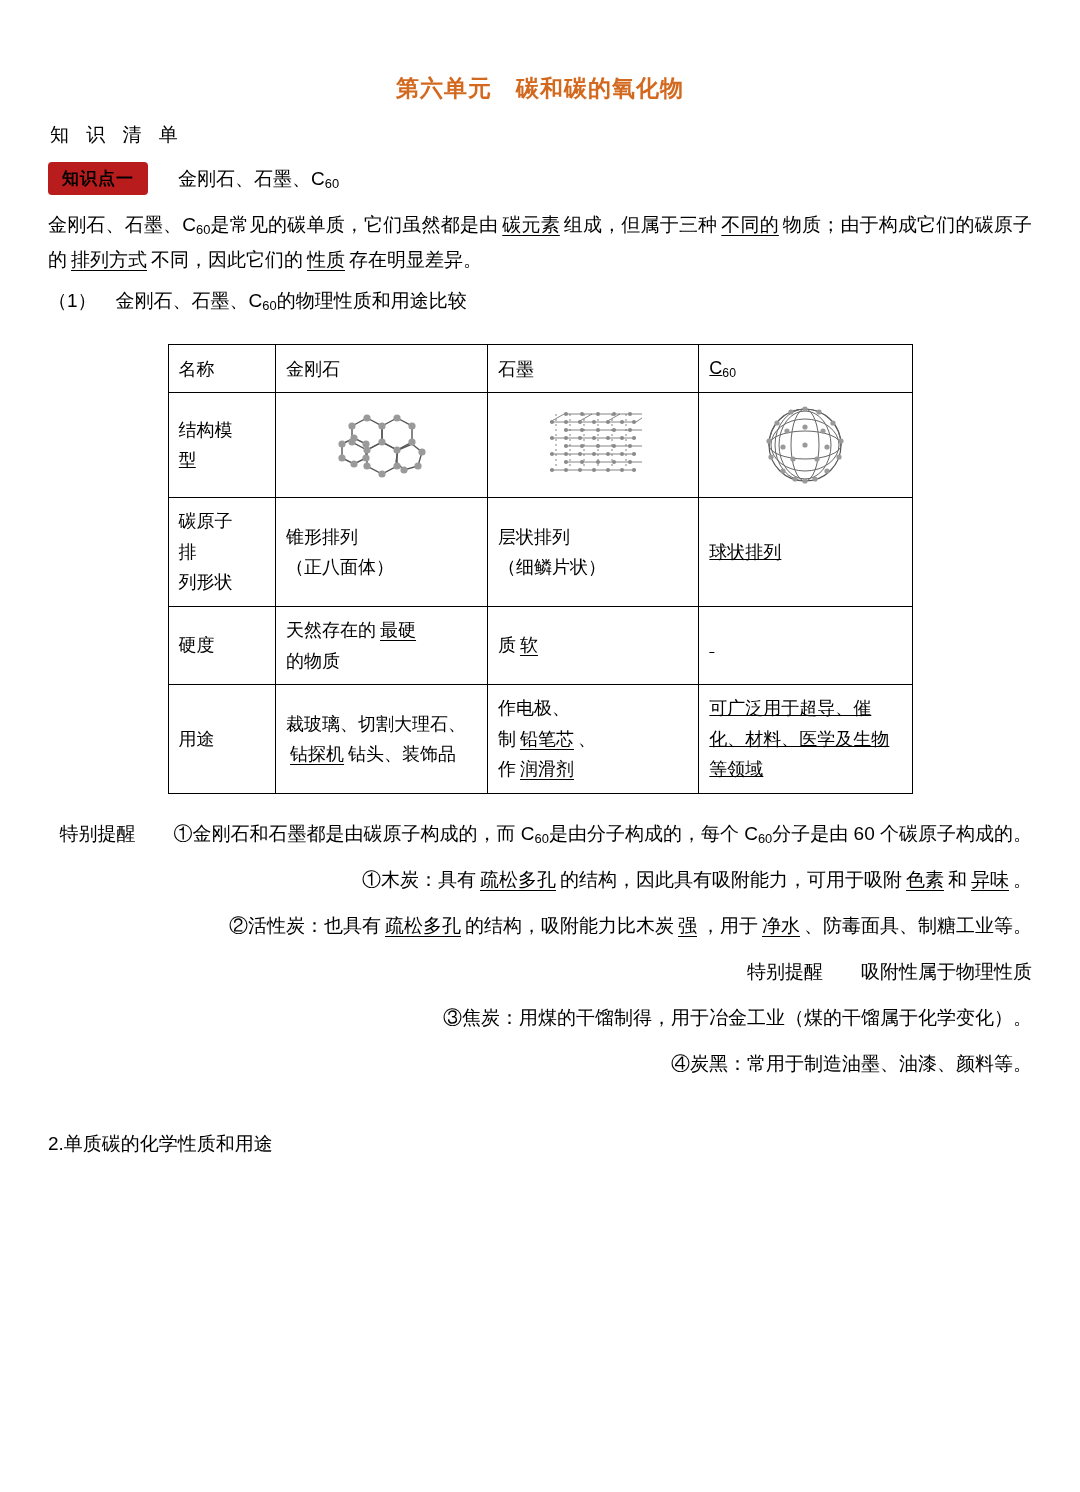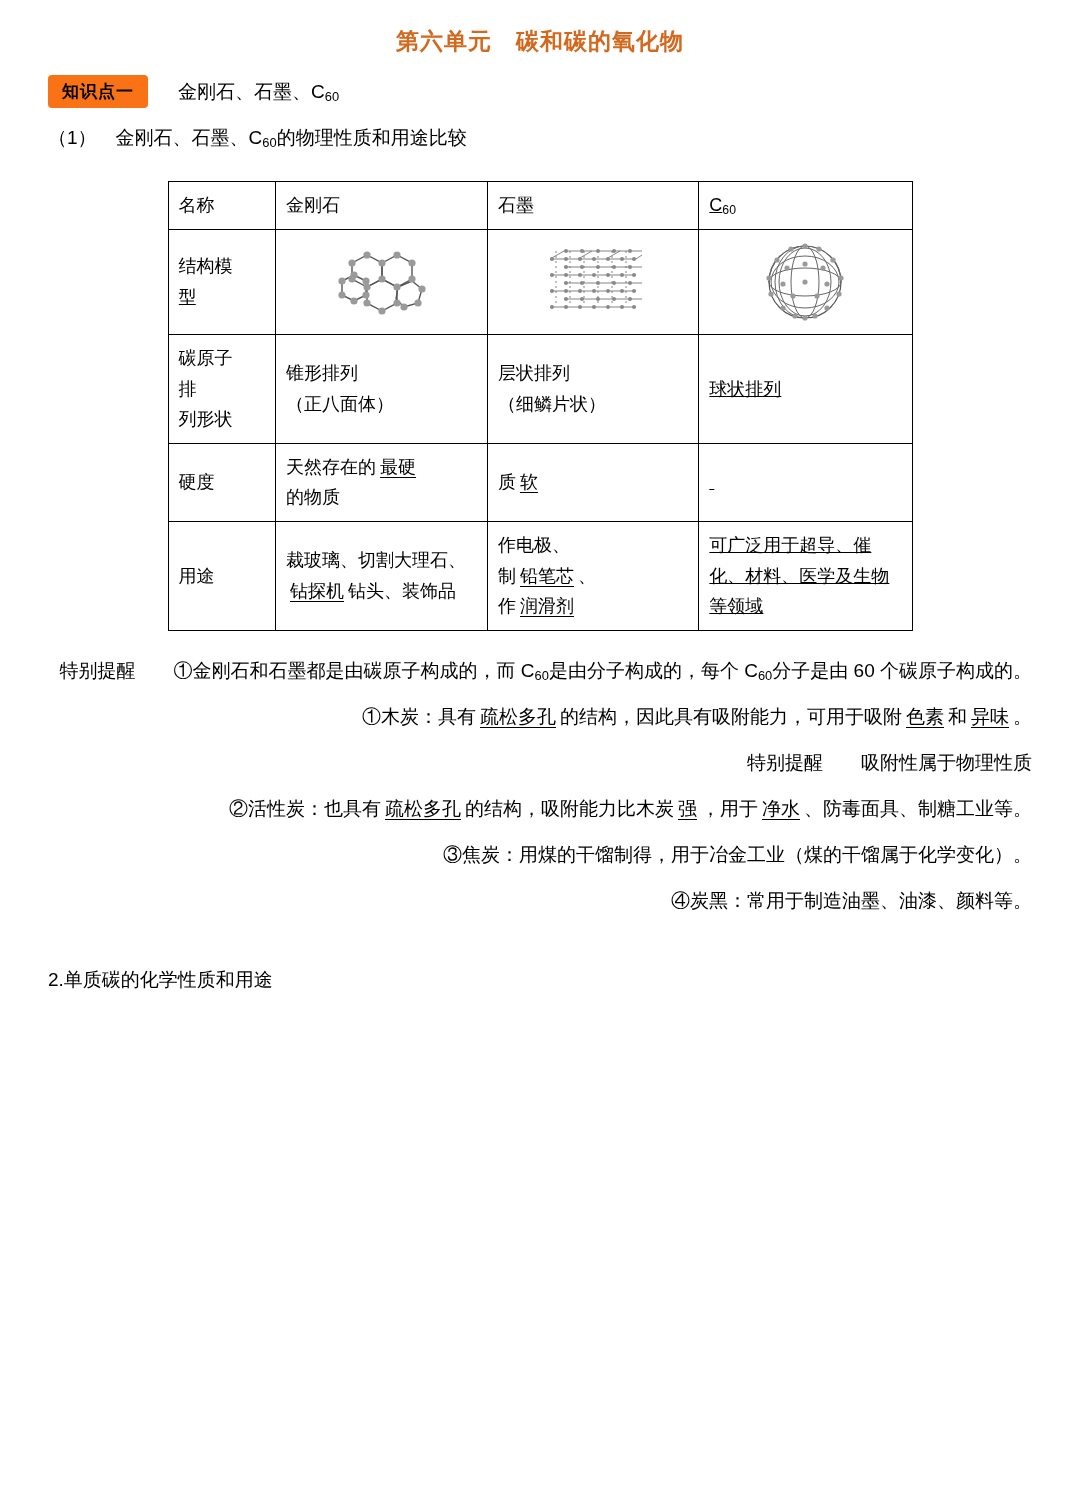--- a/index.html
+++ b/index.html
@@ -11,20 +11,21 @@
     width: 1080px;
     min-height: 1492px;
     font-family: "Liberation Serif", "DejaVu Serif", serif;
     color: #000;
     position: relative;
   }
   .page {
     width: 1080px;
     box-sizing: border-box;
     padding: 18px 48px 20px 48px;
+    margin-top: 47px;
   }
   .doc-title {
     text-align: center;
     color: #d2691e;
     font-weight: bold;
     font-size: 23px;
     letter-spacing: 1px;
     margin: 8px 0 18px 0;
     font-family: "Liberation Sans", sans-serif;
   }
@@ -33,21 +34,21 @@
     letter-spacing: 6px;
     margin: 6px 0 14px 2px;
     font-family: "Liberation Sans", sans-serif;
   }
   .kp-row {
     display: flex;
     align-items: center;
     margin: 4px 0 12px 0;
   }
   .kp-badge {
-    background: #f97316;
+    background: #b91c1c;
     color: #000;
     font-weight: bold;
     font-size: 17px;
     padding: 5px 14px 5px 14px;
     border-radius: 4px;
     font-family: "Liberation Sans", sans-serif;
     letter-spacing: 1px;
   }
   .kp-title {
     margin-left: 30px;
@@ -113,27 +114,31 @@
   }
   svg { display: block; margin: 0 auto; }
 </style>
 </head>
 <body>
 
 <div class="page">
 
   <div class="doc-title">第六单元　碳和碳的氧化物</div>
 
+  <div class="section-label">知 识 清 单</div>
 
   <div class="kp-row">
     <span class="kp-badge">知识点一</span>
     <span class="kp-title">金刚石、石墨、C<sub>60</sub></span>
   </div>
 
 
+  <p class="para">
+    <span>金刚石、石墨、C</span><sub>60</sub><span>是常见的碳单质，它们虽然都是由</span><span class="u">碳元素</span><span>组成，但属于三种</span><span class="u">不同的</span><span>物质；由于构成它们的碳原子的</span><span class="u">排列方式</span><span>不同，因此它们的</span><span class="u">性质</span><span>存在明显差异。</span>
+  </p>
 
   <p class="para">（1）　金刚石、石墨、C<sub>60</sub>的物理性质和用途比较</p>
 
   <div class="tbl-wrap">
     <table class="ctable">
       <tbody>
           <tr>
         <td class="c1">名称</td>
         <td class="c2">金刚石</td>
         <td class="c3">石墨</td>
@@ -301,25 +306,25 @@
   <p class="tipline">
     <span>特别提醒</span>　　<span>①金刚石和石墨都是由碳原子构成的，而 C</span><sub>60</sub><span>是由分子构成的，每个 C</span><sub>60</sub><span>分子是由 60 个碳原子构成的。</span>
   </p>
 
 
   <p class="tipline">
     <span>①木炭：具有</span><span class="u">疏松多孔</span><span>的结构，因此具有吸附能力，可用于吸附</span><span class="u">色素</span><span>和</span><span class="u">异味</span><span>。</span>
   </p>
 
   <p class="tipline">
+    <span>②活性炭：也具有</span><span class="u">疏松多孔</span><span>的结构，吸附能力比木炭</span><span class="u">强</span><span>，用于</span><span class="u">净水</span><span>、防毒面具、制糖工业等。</span>
+  </p>
+
+  <p class="tipline">
     <span>特别提醒</span>　　<span>吸附性属于物理性质</span>
-  </p>
-
-  <p class="tipline">
-    <span>②活性炭：也具有</span><span class="u">疏松多孔</span><span>的结构，吸附能力比木炭</span><span class="u">强</span><span>，用于</span><span class="u">净水</span><span>、防毒面具、制糖工业等。</span>
   </p>
 
   <p class="tipline">③焦炭：用煤的干馏制得，用于冶金工业（煤的干馏属于化学变化）。</p>
   <p class="tipline">④炭黑：常用于制造油墨、油漆、颜料等。</p>
 
   <div class="bottom-head">2.单质碳的化学性质和用途</div>
 
 </div>
 
 </body></html>

